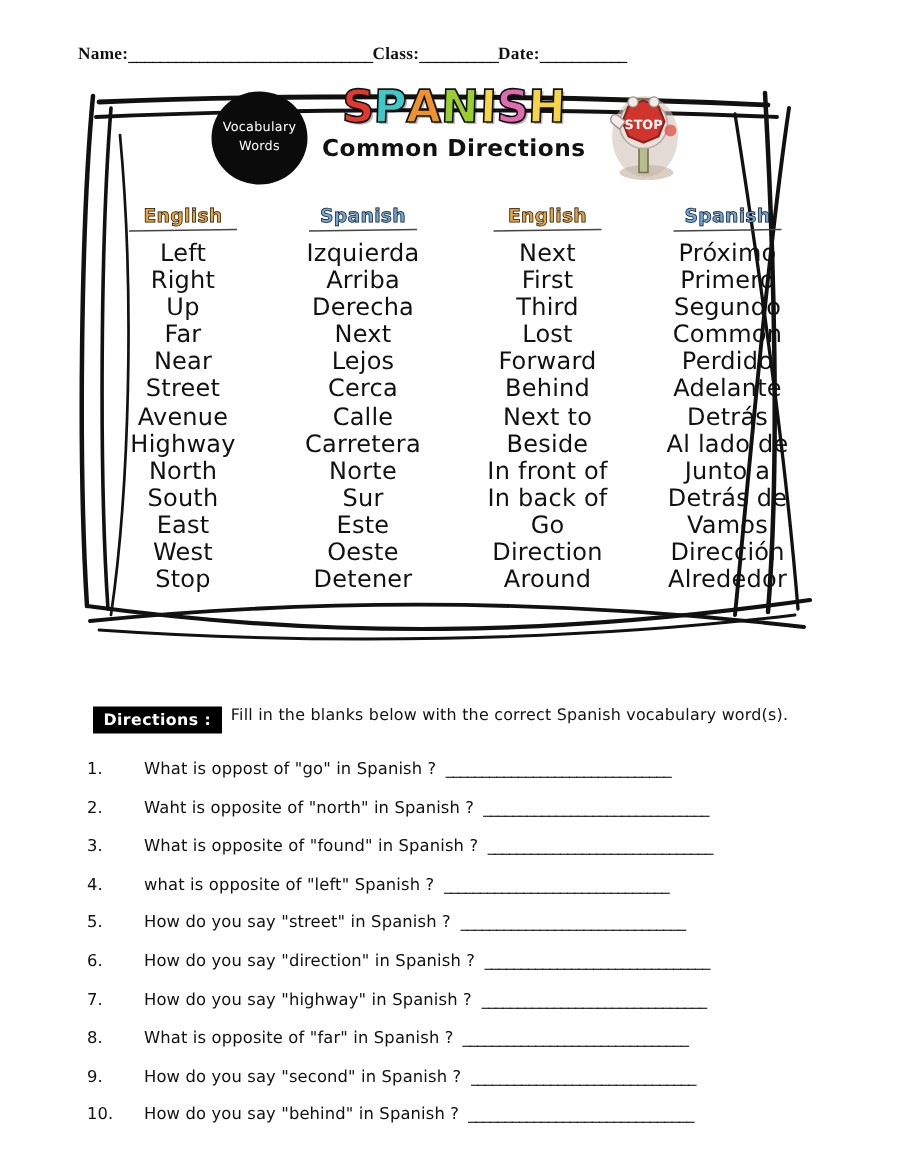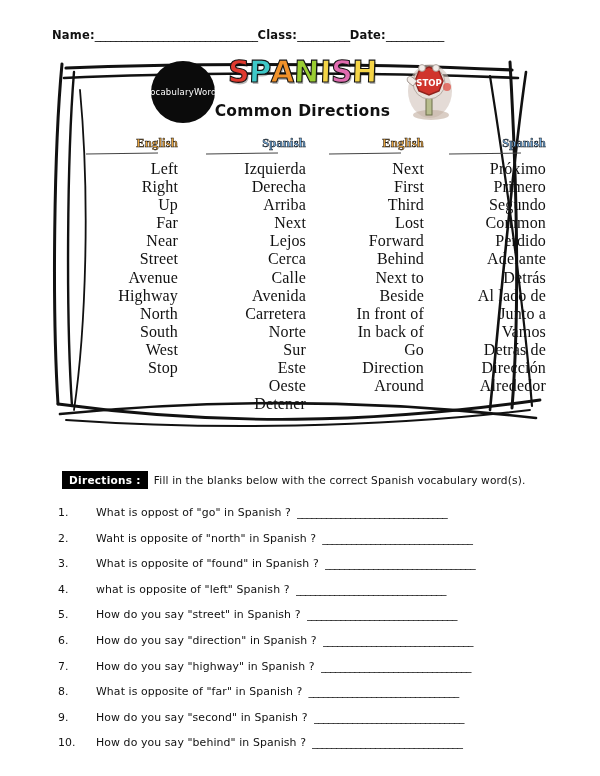--- a/index.html
+++ b/index.html
@@ -18,44 +18,43 @@
   
   .nameline {
     position: absolute;
     left: 52px; top: 28px;
     width: 500px;
     font-size: 11.5px;
     letter-spacing: .2px;
     white-space: nowrap;
     color: #111;
   }
-  .nameline .lbl { font-weight: 600; }
+  .nameline .lbl { font-weight: 600; font-family: Liberation Serif, serif; }
   .nameline .dash { letter-spacing: -0.5px; }
 
   
   .frame-svg {
     position: absolute;
     left: 40px; top: 58px;
     width: 528px; height: 400px;
     pointer-events: none;
   }
   .badge {
     position: absolute;
     left: 141px; top: 61px;
     width: 64px; height: 62px;
     border-radius: 50%;
     background: #0b0b0b;
     color: #fff;
-    display: flex; flex-direction: row;
+    display: flex; flex-direction: column;
     align-items: center; justify-content: center;
     font-size: 8.5px;
     line-height: 13px;
     text-align: center;
     letter-spacing: .2px;
-    margin-left: 10px;
   }
   .title-wrap {
     position: absolute;
     left: 205px; top: 55px;
     width: 195px;
     text-align: center;
   }
   .title-main {
     font-family: "DejaVu Sans", sans-serif;
     font-weight: 700;
@@ -66,39 +65,39 @@
   }
   .title-main span {
     display: inline-block;
     -webkit-text-stroke: 1.1px #111;
     text-shadow: 1.5px 1.5px 0 rgba(0,0,0,.28);
     transform: skewX(-2deg);
   }
   .title-sub {
     font-size: 15.5px;
     font-weight: 600;
-    margin-top: 13px;
+    margin-top: 1px;
     letter-spacing: .3px;
     color: #111;
     white-space: nowrap;
   }
   .stopsign {
     position: absolute;
     left: 398px; top: 57px;
     width: 62px; height: 66px;
   }
 
   
   .vocab {
     position: absolute;
     left: 66px; top: 136px;
     width: 480px;
     display: flex;
   }
-  .vcol { width: 120px; text-align: right; font-family: Liberation Serif, serif; }
+  .vcol { width: 120px; text-align: center; }
   .vcol.w1 { width: 112px; }
   .vcol.w2 { width: 128px; }
   .vcol.w3 { width: 118px; }
   .vcol.w4 { width: 122px; }
 
   .vhead {
     font-size: 12.5px;
     font-weight: 700;
     letter-spacing: .2px;
     -webkit-text-stroke: .5px #111;
@@ -119,21 +118,20 @@
     white-space: nowrap;
     color: #111;
   }
 
   
   .dirrow {
     position: absolute;
     left: 62px; top: 471px;
     width: 500px;
     display: flex;
-    align-items: center;
   }
   .dirlabel {
     background: #000;
     color: #fff;
     font-size: 10.5px;
     font-weight: 700;
     padding: 3px 7px 3px 7px;
     letter-spacing: .3px;
     white-space: nowrap;
   }
@@ -228,36 +226,36 @@
         <div class="vitem">Left</div>
         <div class="vitem">Right</div>
         <div class="vitem">Up</div>
         <div class="vitem">Far</div>
         <div class="vitem">Near</div>
         <div class="vitem">Street</div>
         <div class="vitem">Avenue</div>
         <div class="vitem">Highway</div>
         <div class="vitem">North</div>
         <div class="vitem">South</div>
+        <div class="vitem">East</div>
         <div class="vitem">West</div>
         <div class="vitem">Stop</div>
       </div>
   </div>
   <div class="vcol w2">
     <div class="vhead es">Spanish</div>
     <div class="vrule"></div>
     <div id="list-ls">
         <div class="vitem">Izquierda</div>
+        <div class="vitem">Arriba</div>
         <div class="vitem">Derecha</div>
-        <div class="vitem">Arriba</div>
         <div class="vitem">Next</div>
         <div class="vitem">Lejos</div>
         <div class="vitem">Cerca</div>
         <div class="vitem">Calle</div>
-        <div class="vitem">Avenida</div>
         <div class="vitem">Carretera</div>
         <div class="vitem">Norte</div>
         <div class="vitem">Sur</div>
         <div class="vitem">Este</div>
         <div class="vitem">Oeste</div>
         <div class="vitem">Detener</div>
       </div>
   </div>
   <div class="vcol w3">
     <div class="vhead en">English</div>
@@ -284,22 +282,22 @@
     <div id="list-rs">
         <div class="vitem">Próximo</div>
         <div class="vitem">Primero</div>
         <div class="vitem">Segundo</div>
         <div class="vitem">Common</div>
         <div class="vitem">Perdido</div>
         <div class="vitem">Adelante</div>
         <div class="vitem">Detrás</div>
         <div class="vitem">Al lado de</div>
         <div class="vitem">Junto a</div>
+        <div class="vitem">Detrás de</div>
         <div class="vitem">Vamos</div>
-        <div class="vitem">Detrás de</div>
         <div class="vitem">Dirección</div>
         <div class="vitem">Alrededor</div>
       </div>
   </div>
 </div>
 
 <div class="dirrow">
   <div class="dirlabel">Directions :</div>
   <div class="dirtext">Fill in the blanks below with the correct Spanish vocabulary word(s).</div>
 </div>

